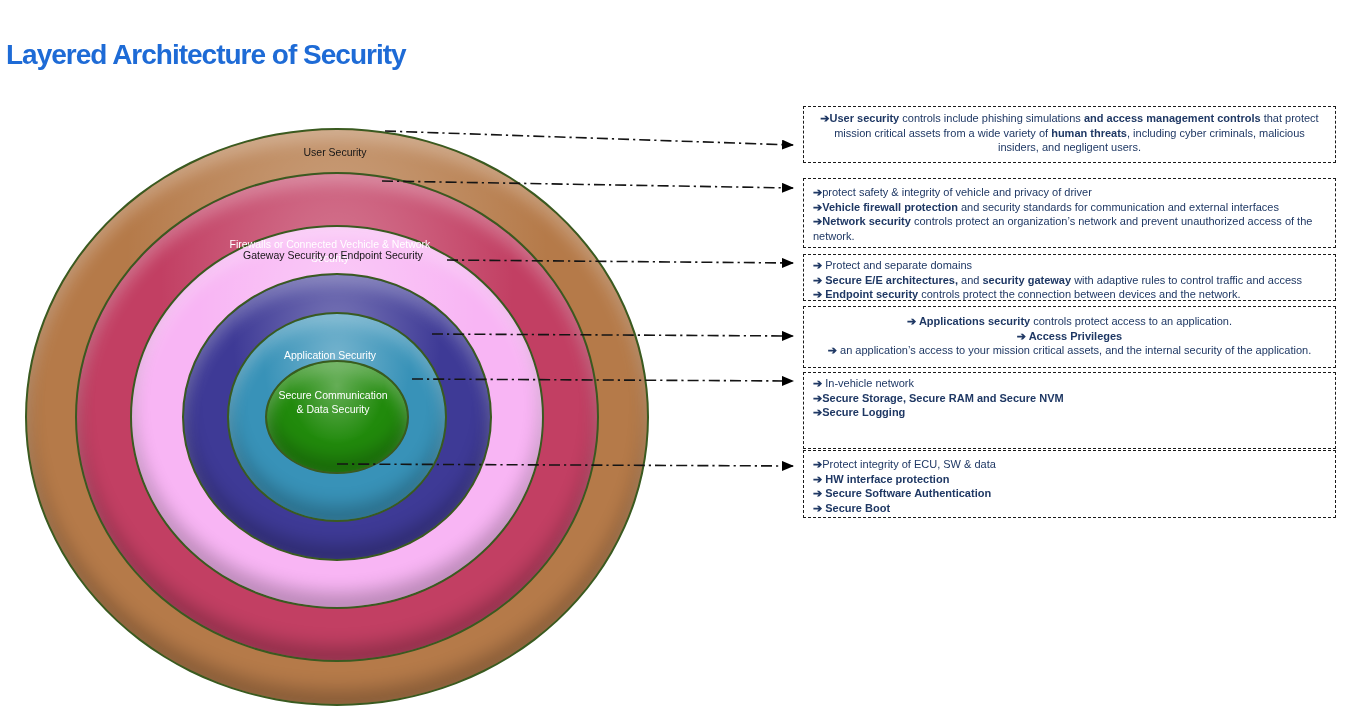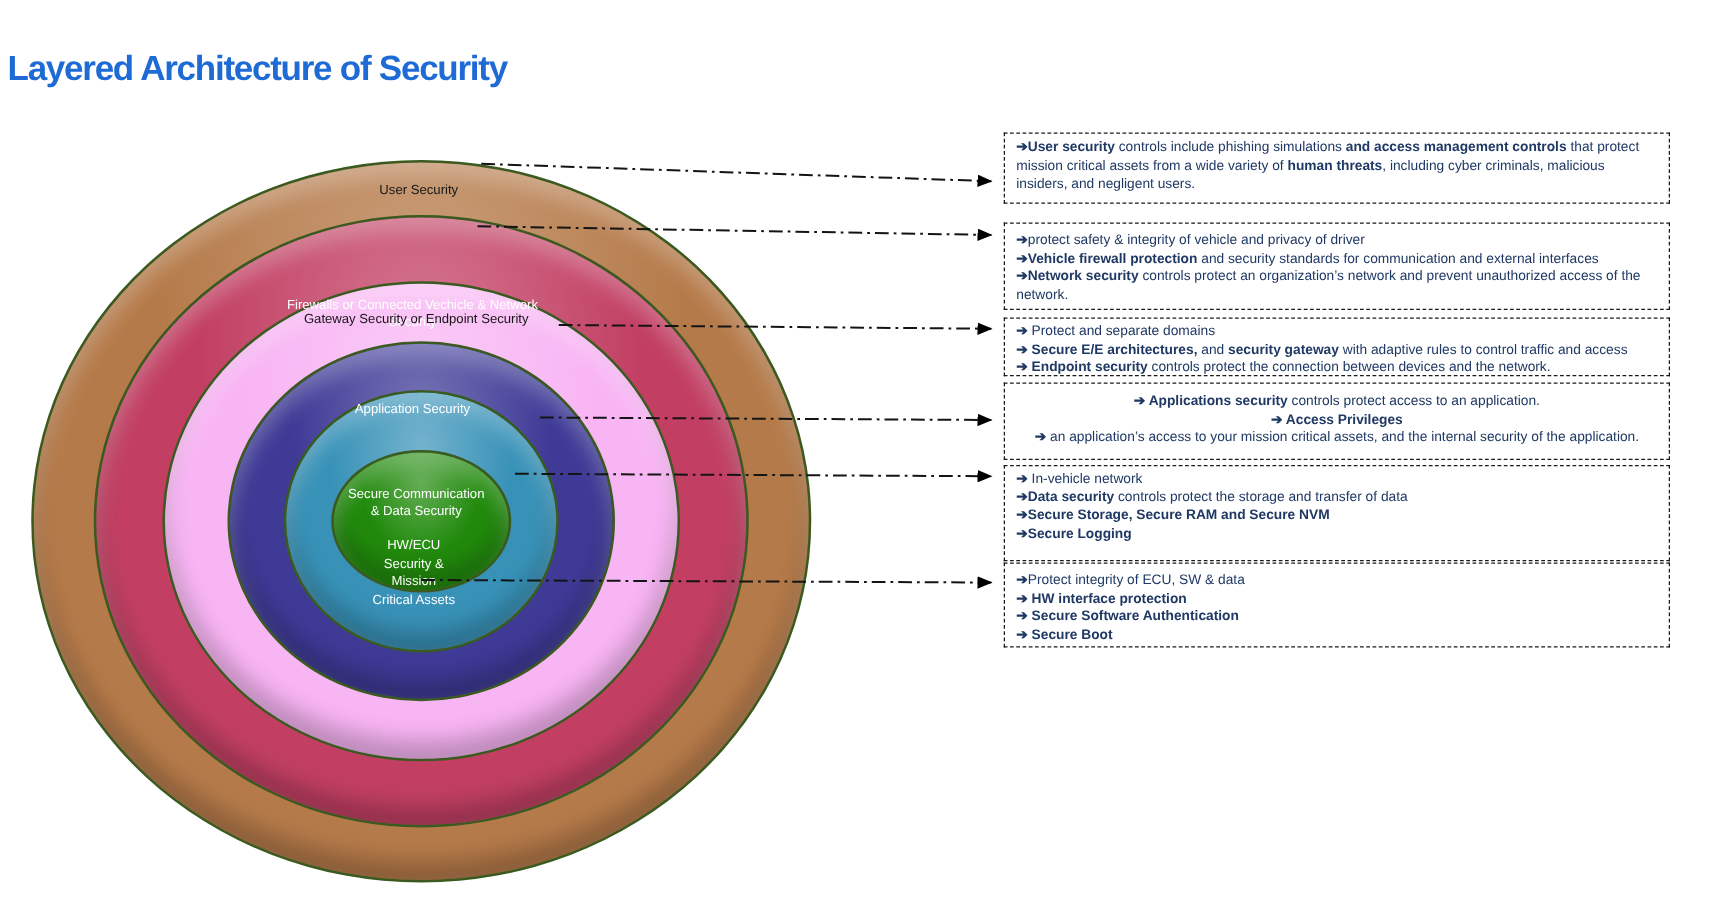--- a/index.html
+++ b/index.html
@@ -31,21 +31,21 @@
   .ring5{left:227px;top:312px;width:216px;height:206px;}
   .ring6{left:265px;top:360px;width:140px;height:110px;}
   .ring-label{
     position:absolute;text-align:center;white-space:pre-line;
     font-size:10.5px;line-height:14px;z-index:5;
   }
   .rl-bold{font-weight:normal;margin-top:48px;}
   .rlab1{left:235px;top:145px;width:200px;}
   .rlab2{left:190px;top:189px;width:280px;}
   .rlab3{left:183px;top:248px;width:300px;}
-  .rlab4{left:230px;top:272px;width:200px;}
+  .rlab4{left:230px;top:300px;width:200px;}
   .rlab5{left:233px;top:340px;width:200px;}
   .rlab6{left:261px;top:381px;width:140px;line-height:14.6px;}
   
   .connector-layer{position:absolute;left:0;top:0;z-index:8;}
   
   .callout{
     position:absolute;left:803px;width:533px;
     background:#ffffff;border:1px dashed #1a1a1a;
     box-sizing:border-box;padding:4px 9px 2px 9px;
     font-size:11px;line-height:14.6px;
@@ -85,62 +85,57 @@
     <div class="ring-sheen"></div>
   </div>
 
   <div class="ring-label rlab1" style="color: rgb(22, 22, 22);">User Security</div>
   <div class="ring-label rlab2 rl-bold" style="color: rgb(255, 255, 255);">Firewalls or Connected Vechicle &amp; Network
 Security</div>
   <div class="ring-label rlab3" style="color: rgb(22, 22, 22);">Gateway Security or Endpoint Security</div>
   <div class="ring-label rlab4 rl-bold" style="color: rgb(255, 255, 255);">Application Security</div>
   <div class="ring-label rlab5 rl-bold" style="color: rgb(255, 255, 255);">Secure Communication
 &amp; Data Security</div>
-  <div class="ring-label rlab6 rl-bold" style="color: rgb(255, 255, 255);">HW/ECU
-Security &amp;
-Mission
-Critical Assets</div>
 
   <svg class="connector-layer" width="1367" height="720">
     <defs>
       <marker id="ah" markerWidth="13" markerHeight="10" refX="11" refY="5" orient="auto" markerUnits="userSpaceOnUse">
         <path d="M0,0 L12,5 L0,10 z" fill="#000"></path>
       </marker>
     </defs>
     <g stroke="#141414" stroke-width="1.6" stroke-dasharray="11 4 2.2 4" fill="none">
       <line x1="385" y1="131" x2="793" y2="145" marker-end="url(#ah)"></line>
       <line x1="382" y1="181" x2="793" y2="188" marker-end="url(#ah)"></line>
       <line x1="447" y1="260" x2="793" y2="263" marker-end="url(#ah)"></line>
       <line x1="432" y1="334" x2="793" y2="336" marker-end="url(#ah)"></line>
       <line x1="412" y1="379" x2="793" y2="381" marker-end="url(#ah)"></line>
       <line x1="337" y1="464" x2="793" y2="466" marker-end="url(#ah)"></line>
     </g>
   </svg>
 
-  <div class="callout box1" style="color: rgb(31, 56, 100); border-color: rgb(26, 26, 26);">
+  <div class="callout box1" style="color: rgb(31, 56, 100); border-color: rgb(26, 26, 26); text-align: center;">
       <div class="callout-line"><span class="b">➔</span><span class="b">User security </span><span>controls include phishing simulations </span><span class="b">and access management controls </span><span>that protect mission critical assets from a wide variety of </span><span class="b">human threats</span><span>, including cyber criminals, malicious insiders, and negligent users.</span></div>
     </div>
   <div class="callout box2" style="color: rgb(31, 56, 100); border-color: rgb(26, 26, 26);">
       <div class="callout-line"><span class="b">➔</span><span>protect safety &amp; integrity of vehicle and privacy of driver</span></div>
       <div class="callout-line"><span class="b">➔</span><span class="b">Vehicle firewall protection </span><span>and security standards for communication and external interfaces</span></div>
       <div class="callout-line"><span class="b">➔</span><span class="b">Network security </span><span>controls protect an organization’s network and prevent unauthorized access of the network.</span></div>
     </div>
   <div class="callout box3" style="color: rgb(31, 56, 100); border-color: rgb(26, 26, 26);">
       <div class="callout-line"><span class="b">➔ </span><span>Protect and separate domains</span></div>
       <div class="callout-line"><span class="b">➔ </span><span class="b">Secure E/E architectures, </span><span>and </span><span class="b">security gateway </span><span>with adaptive rules to control traffic and access</span></div>
       <div class="callout-line"><span class="b">➔ </span><span class="b">Endpoint security </span><span>controls protect the connection between devices and the network.</span></div>
     </div>
   <div class="callout box4" style="color: rgb(31, 56, 100); border-color: rgb(26, 26, 26);">
       <div class="callout-line"><span class="b">➔ </span><span class="b">Applications security </span><span>controls protect access to an application.</span></div>
       <div class="callout-line"><span class="b">➔ </span><span class="b">Access Privileges</span></div>
       <div class="callout-line"><span class="b">➔ </span><span>an application’s access to your mission critical assets, and the internal security of the application.</span></div>
     </div>
   <div class="callout box5" style="color: rgb(31, 56, 100); border-color: rgb(26, 26, 26);">
       <div class="callout-line"><span class="b">➔ </span><span>In-vehicle network</span></div>
-      <div class="callout-line"><span class="b">➔</span><span class="b">Data security </span><span>controls protect the storage and transfer of data</span></div>
       <div class="callout-line"><span class="b">➔</span><span class="b">Secure Storage, Secure RAM and Secure NVM</span></div>
       <div class="callout-line"><span class="b">➔</span><span class="b">Secure Logging</span></div>
     </div>
   <div class="callout box6" style="color: rgb(31, 56, 100); border-color: rgb(26, 26, 26);">
       <div class="callout-line"><span class="b">➔</span><span>Protect integrity of ECU, SW &amp; data</span></div>
       <div class="callout-line"><span class="b">➔ </span><span class="b">HW interface protection</span></div>
       <div class="callout-line"><span class="b">➔ </span><span class="b">Secure Software Authentication</span></div>
       <div class="callout-line"><span class="b">➔ </span><span class="b">Secure Boot</span></div>
     </div>
 </div>

